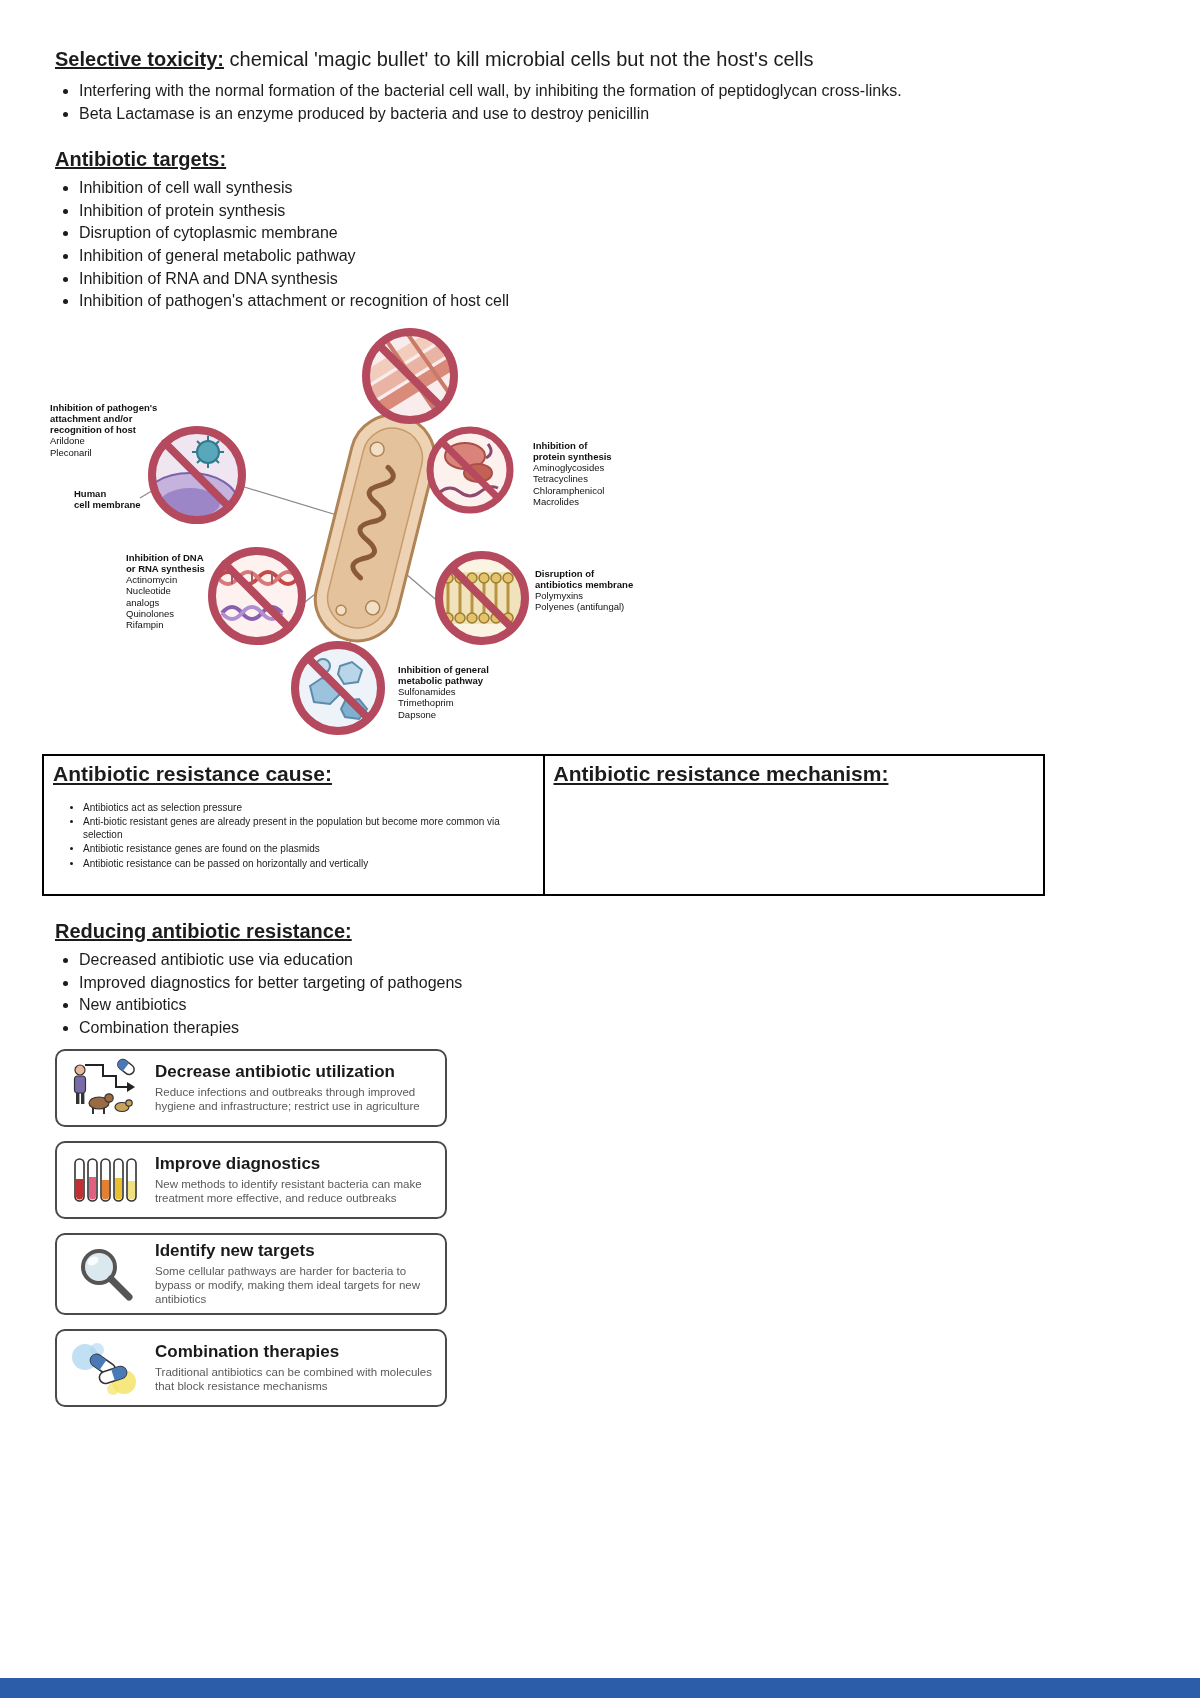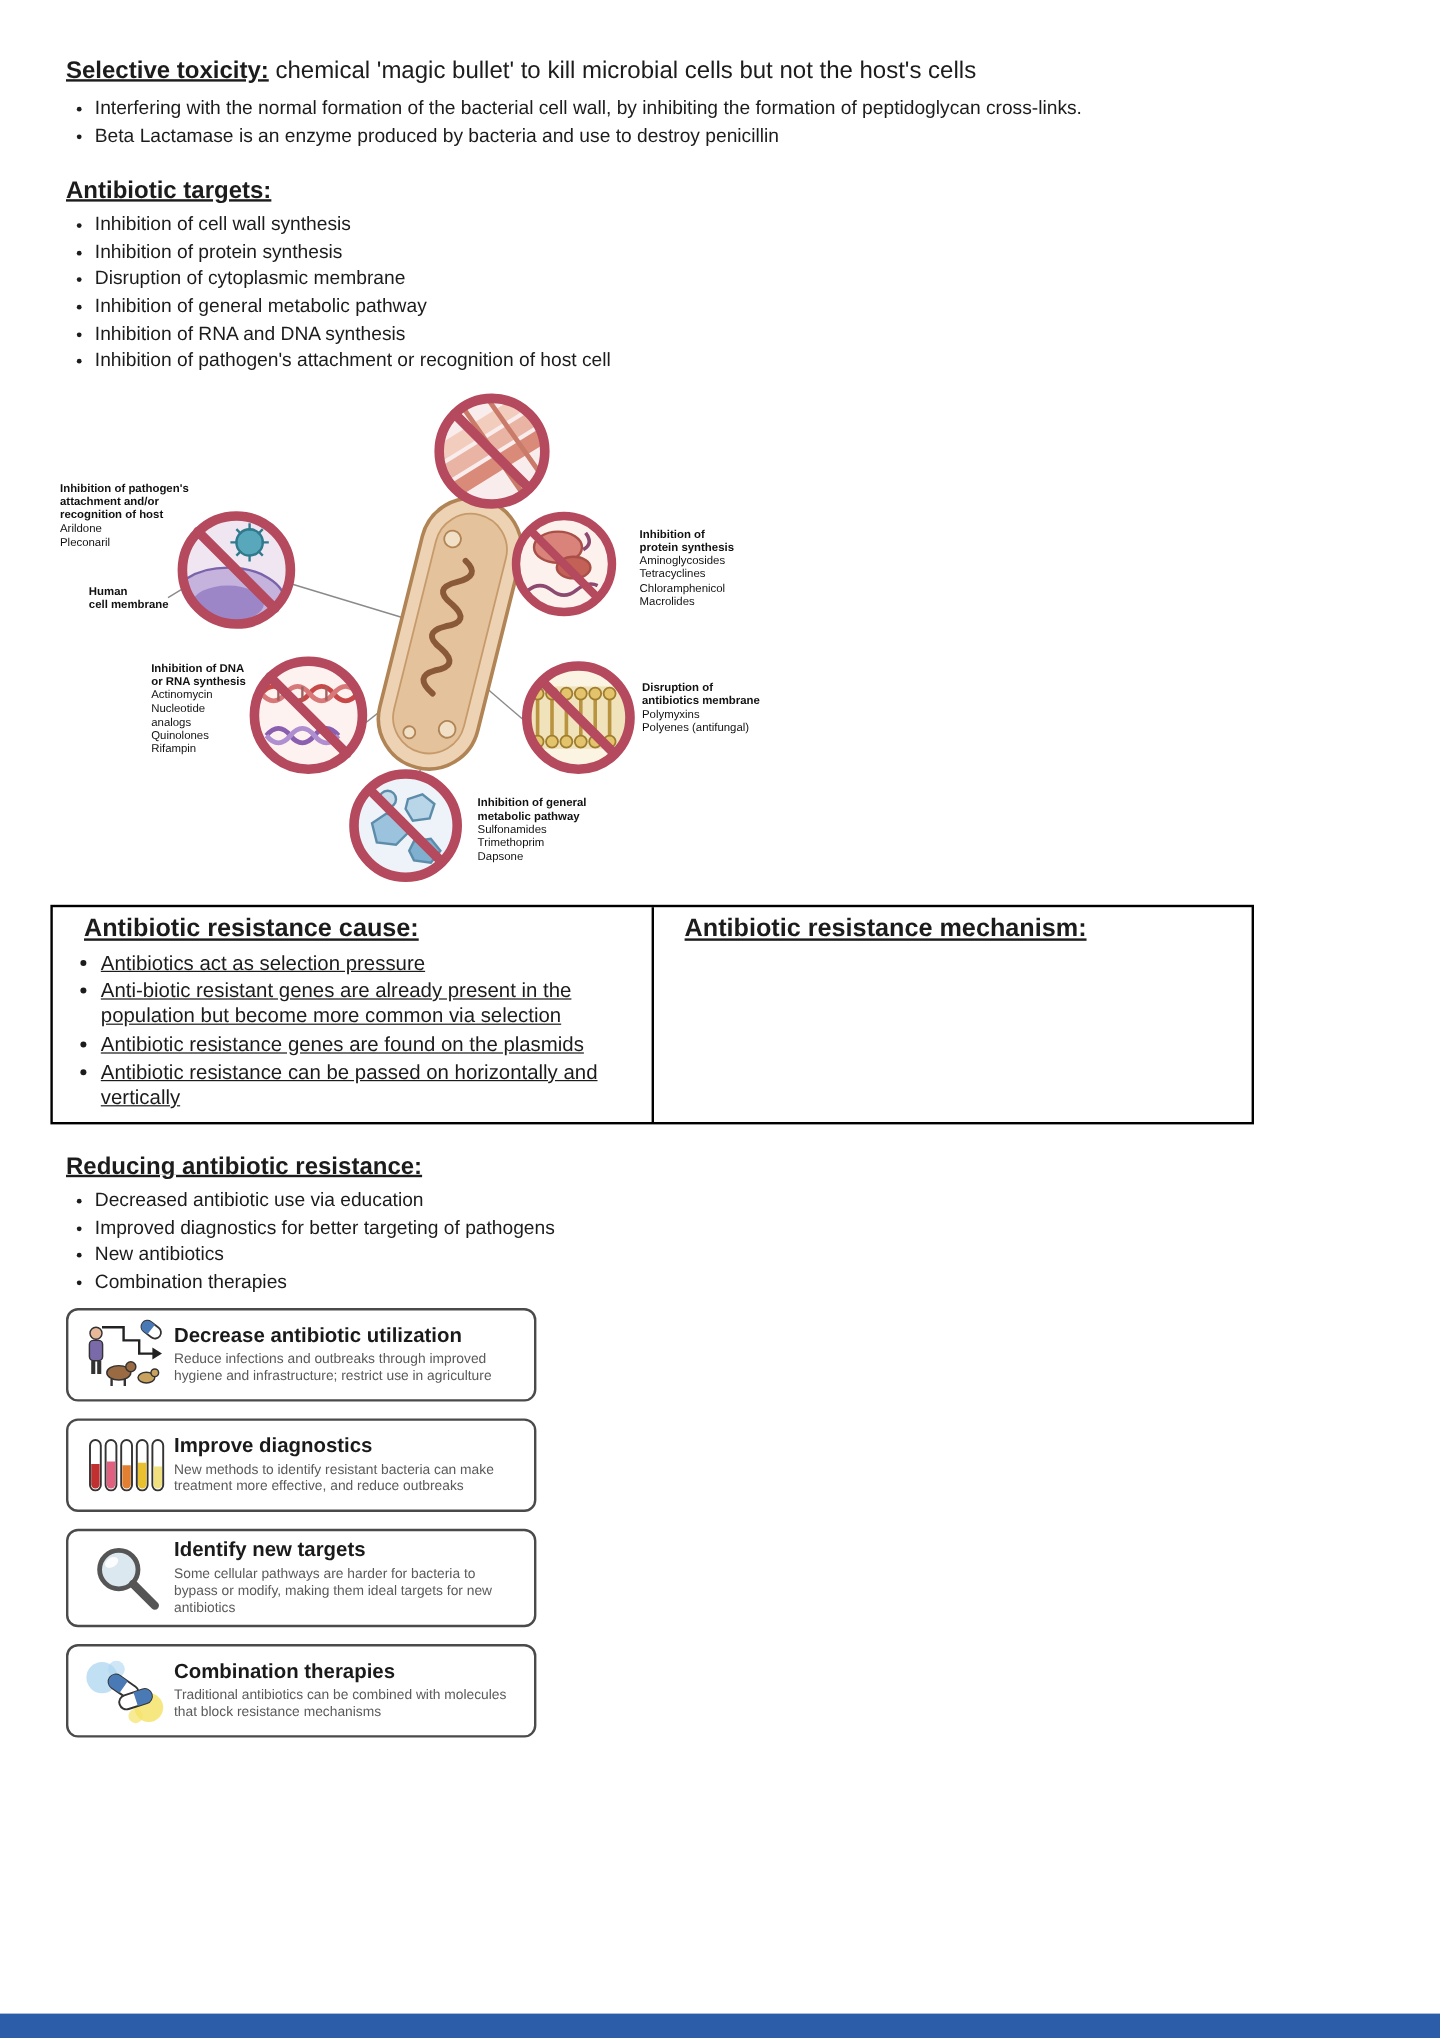--- a/index.html
+++ b/index.html
@@ -28,37 +28,37 @@
   .diagram svg { position:absolute; left:0; top:0; }
   .dlabel { position:absolute; font-size:9.5px; line-height:1.18; color:#111; }
   .dtarget { display:block; font-weight:bold; white-space:pre-line; }
   .ddrugs  { display:block; white-space:pre-line; }
 
   
   .res-table {
     display:flex; width:1003px; margin:4px 0 0 -13px;
     border:2.5px solid #000; box-sizing:border-box;
   }
-  .res-col { flex:1; padding:4px 10px 8px 24px; box-sizing:border-box; }
+  .res-col { flex:1; padding:4px 10px 8px 7px; box-sizing:border-box; }
   .res-col-left { border-right:2.5px solid #000; }
   .res-heading {
     font-size:21px; font-weight:bold; text-decoration:underline;
     margin:2px 0 6px 2px;
   }
-  ul.tbullets { margin:0; padding-left:16px; font-size:17px; line-height:1.25;text-decoration:underline; }
+  ul.tbullets { margin:16px; padding-left:16px; font-size:10px; line-height:1.25; }
   ul.tbullets li { margin-bottom:2px; }
   ul.tbullets.spaced li { margin-bottom:16px; }
   ul.tbullets.spaced li:last-child { margin-bottom:0; }
 
   
   .strategies { margin-top:10px; }
   .strategy-box {
     width:392px; min-height:76px; box-sizing:border-box;
     border:2.5px solid #4a4a4a; border-radius:10px;
-    display:flex; align-items:center; 
+    display:flex; align-items:center; gap:10px;
     padding:6px 10px; margin:0 0 14px 0; background:#fff;
   }
   .strategy-icon { flex:0 0 78px; display:flex; justify-content:center; }
   .strategy-text { flex:1; }
   .strategy-title { font-size:17px; font-weight:bold; color:#1a1a1a; margin-bottom:3px; }
   .strategy-desc { font-size:11.5px; color:#5a5a5a; line-height:1.25; }
 
   .footer-bar {
     position:absolute; left:0; right:0; bottom:0; height:20px;
     background:#2b5da8;

